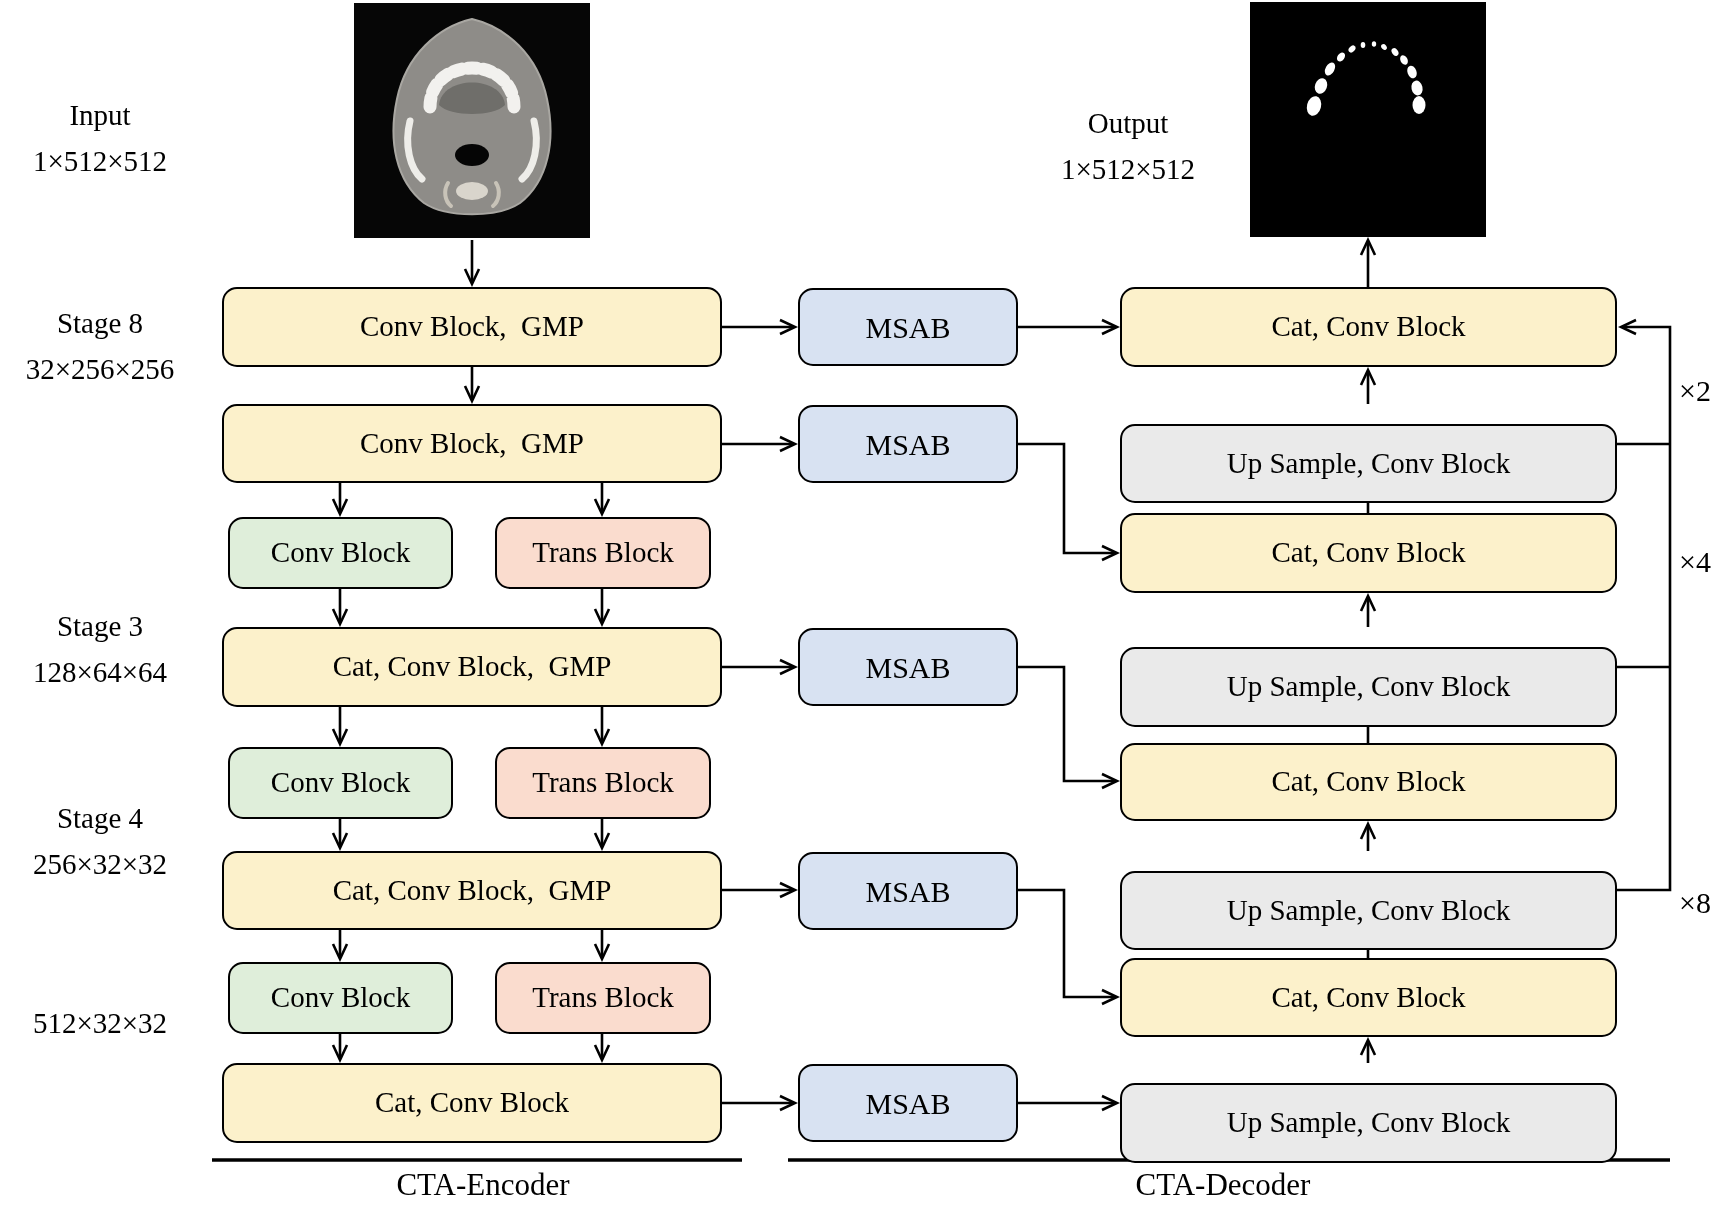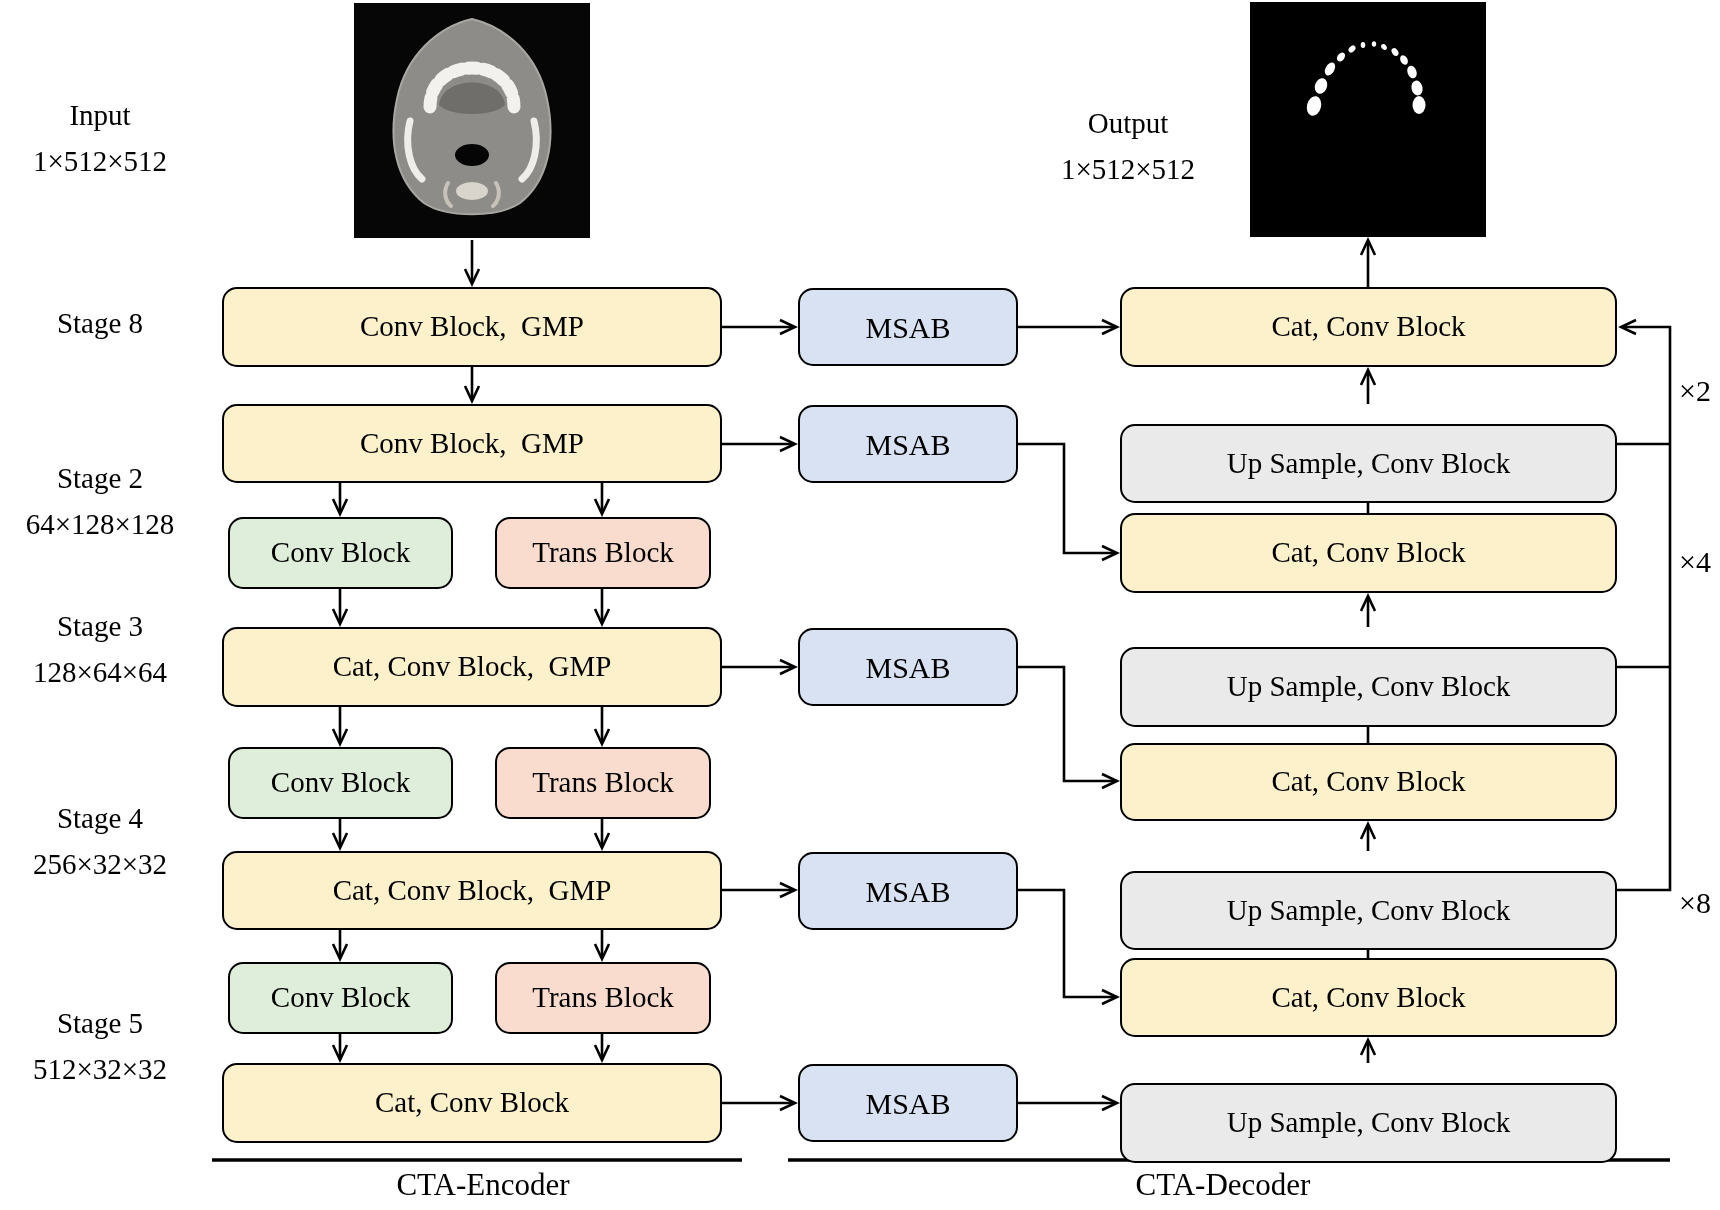--- a/index.html
+++ b/index.html
@@ -150,35 +150,31 @@
     <div>1×512×512</div>
   </div>
 
   <div class="side-label right" style="left:1028px;top:100px;font-family:Liberation Serif, serif;">
     <div>Output</div>
     <div>1×512×512</div>
   </div>
 
   <div class="side-label" style="top:300px;">
     <div>Stage 8</div>
-  </div>
-  <div class="side-label" style="top:455px;">
-    <div>Stage 2</div>
-    <div>64×128×128</div>
+    <div>32×256×256</div>
   </div>
   <div class="side-label" style="top:603px;">
     <div>Stage 3</div>
     <div>128×64×64</div>
   </div>
   <div class="side-label" style="top:795px;">
     <div>Stage 4</div>
     <div>256×32×32</div>
   </div>
   <div class="side-label" style="top:1000px;">
-    <div>Stage 5</div>
     <div>512×32×32</div>
   </div>
 
   <div class="box yellow" style="left:222px;top:287px;width:500px;height:80px;">Conv Block,  GMP</div>
   <div class="box yellow" style="left:222px;top:404px;width:500px;height:79px;">Conv Block,  GMP</div>
 
   <div class="box green" style="left:228px;top:517px;width:225px;height:72px;">Conv Block</div>
   <div class="box pink" style="left:495px;top:517px;width:216px;height:72px;">Trans Block</div>
 
   <div class="box yellow" style="left:222px;top:627px;width:500px;height:80px;">Cat, Conv Block,  GMP</div>

